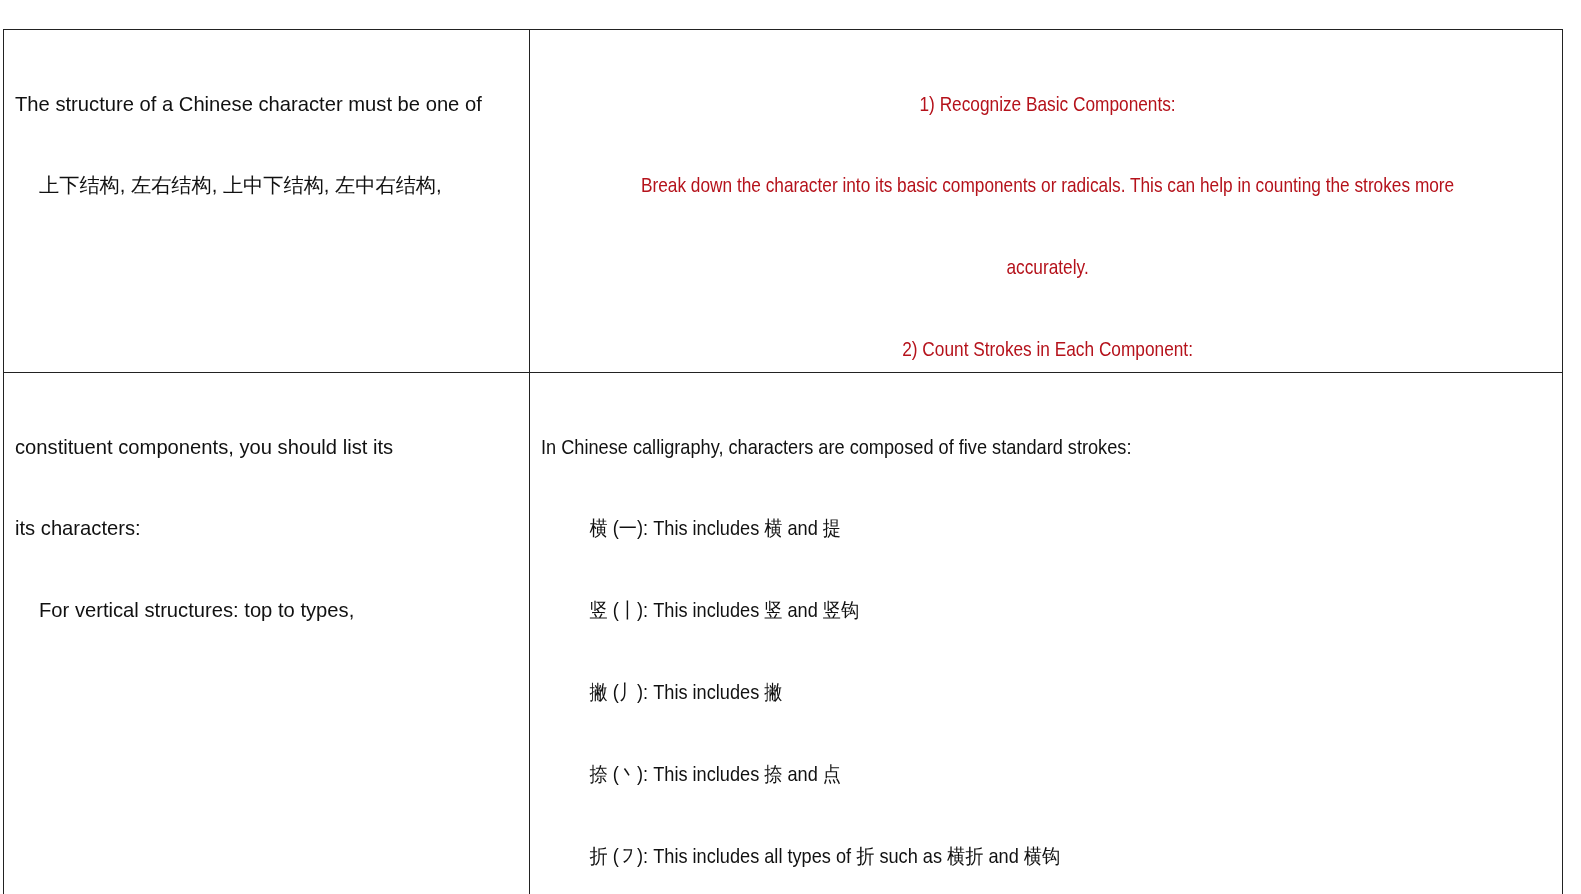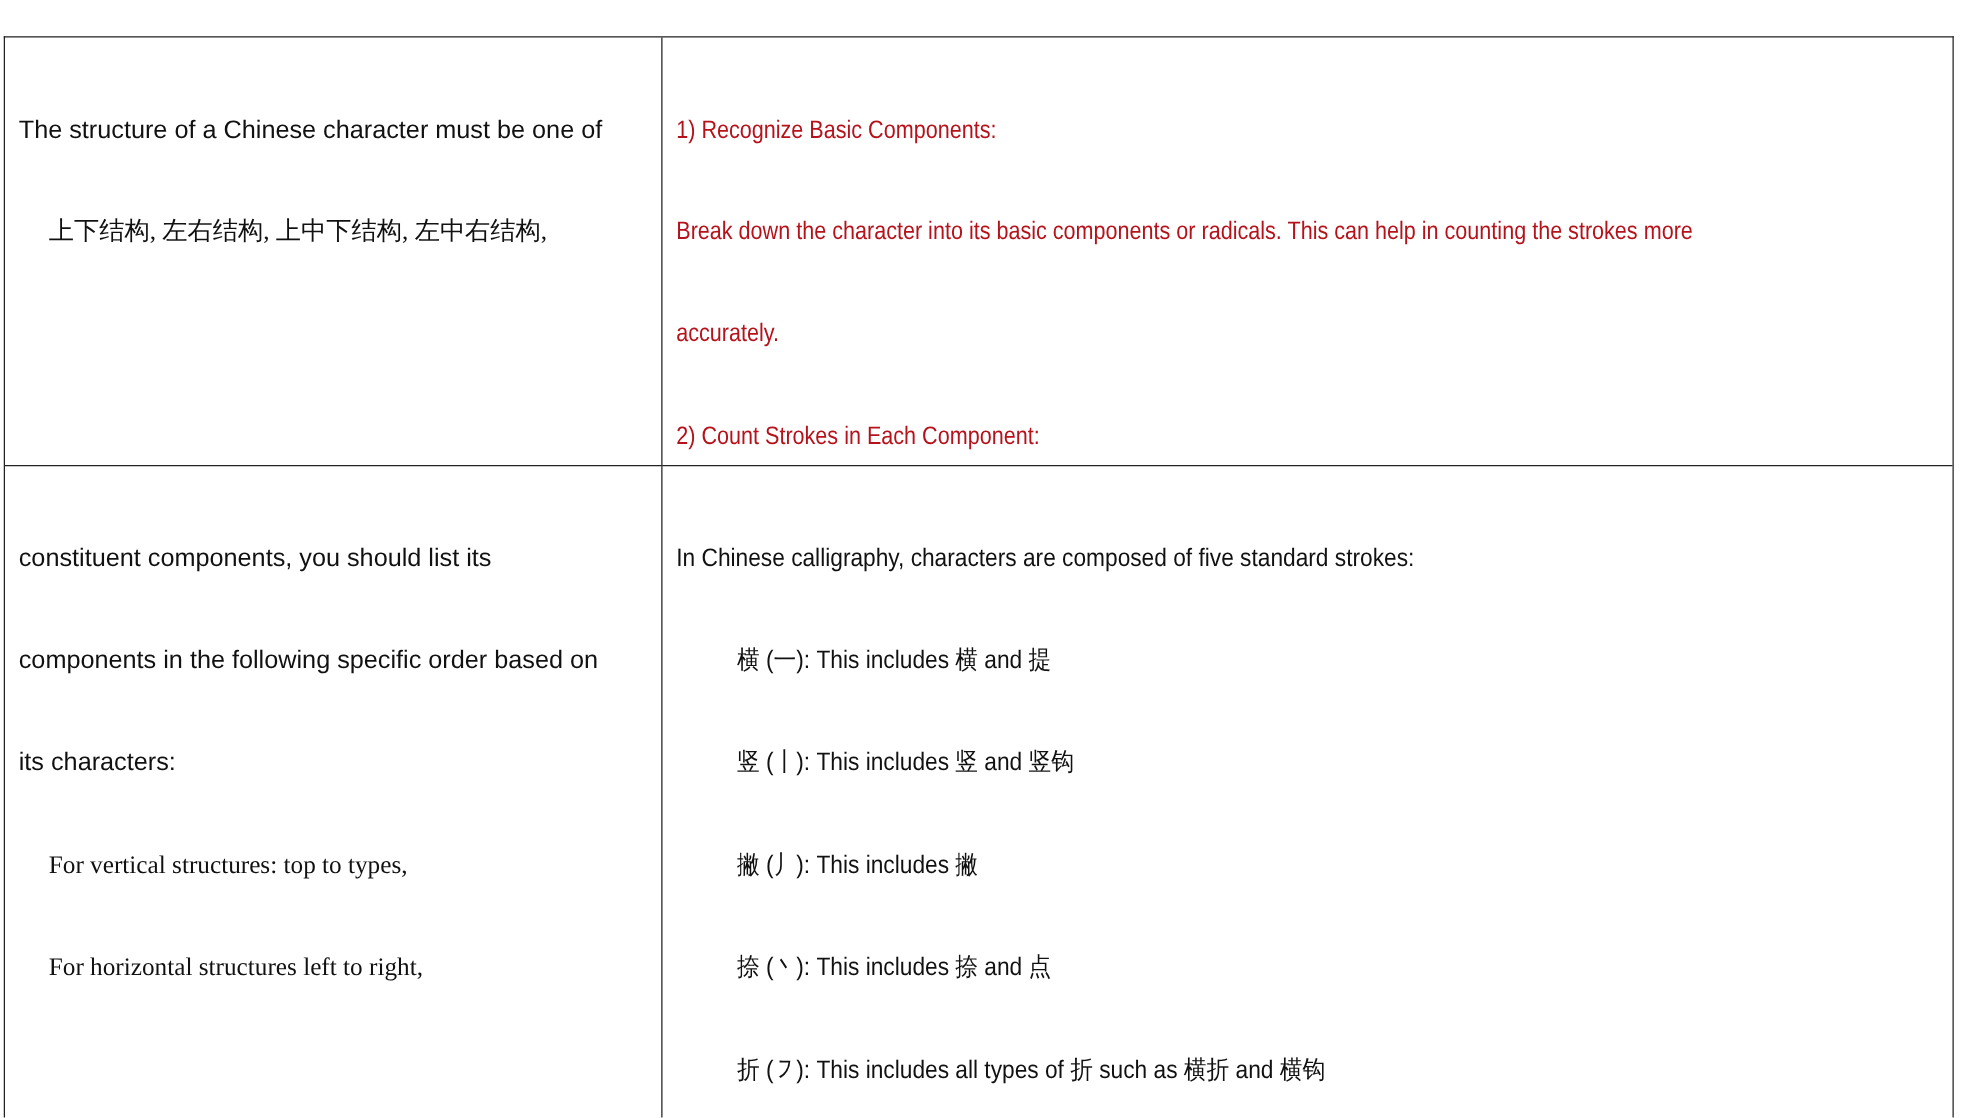--- a/index.html
+++ b/index.html
@@ -6,30 +6,30 @@
   body { width: 1581px; height: 894px; overflow: hidden; position: relative; font-family: "Liberation Sans", sans-serif; }
   .table {
     position: absolute; left: 3px; top: 5px; width: 1560px; height: 878px;
     border-top: 1.5px solid #222; border-left: 1.5px solid #222; border-right: 1.5px solid #222;
     border-bottom: 1px solid #dcdcdc;
     box-sizing: border-box;
     margin-top: 24px;
   }
   .cell { position: absolute; box-sizing: border-box; overflow: hidden; }
   .c-tl { left: 0; top: 0; width: 526px; height: 343px; border-right: 1.5px solid #222; border-bottom: 1.5px solid #222; }
-  .c-tr { left: 526px; top: 0; width: 1032px; height: 343px; border-bottom: 1.5px solid #222; }
+  .c-tr { left: 526px; top: 0; width: 1032px; height: 343px; border-bottom: 1.5px solid #222; text-align: center; }
   .c-bl { left: 0; top: 343px; width: 526px; height: 535px; border-right: 1.5px solid #222; }
   .c-br { left: 526px; top: 343px; width: 1032px; height: 535px; }
   .txt { font-size: 20.2px; line-height: 27.3px; color: #111; white-space: pre-wrap; }
   .red { color: #b5121b; }
   .black { color: #111; }
   .left-pad { padding: 6px 8px 0 11px; }
   .right-wrap { position: absolute; left: 11px; top: 6px; width: 1185px; transform: scaleX(0.855); transform-origin: left top; }
   .line { display: block; min-height: 27.3px; }
-  .ind1 { padding-left: 24px; font-family: Liberation Serif, serif; }
+  .ind1 { padding-left: 24px; }
   .ind-r { padding-left: 54px; }
 </style>
 </head>
 <body>
 
 <div class="table">
 
   <div class="cell c-tl">
     <div class="txt left-pad">
       <span class="line black">The structure of a Chinese character must be one of</span>
@@ -56,24 +56,22 @@
       
       
       
       
     </div>
   </div>
 
   <div class="cell c-bl">
     <div class="txt left-pad">
       <span class="line black">constituent components, you should list its</span>
-      <span class="line black">components in the following specific order based on</span>
       <span class="line black">its characters:</span>
       <span class="line black ind1">For vertical structures: top to types,</span>
-      <span class="line black ind1">For horizontal structures left to right,</span>
       
       
       
       
       
       
       
       
       
       

